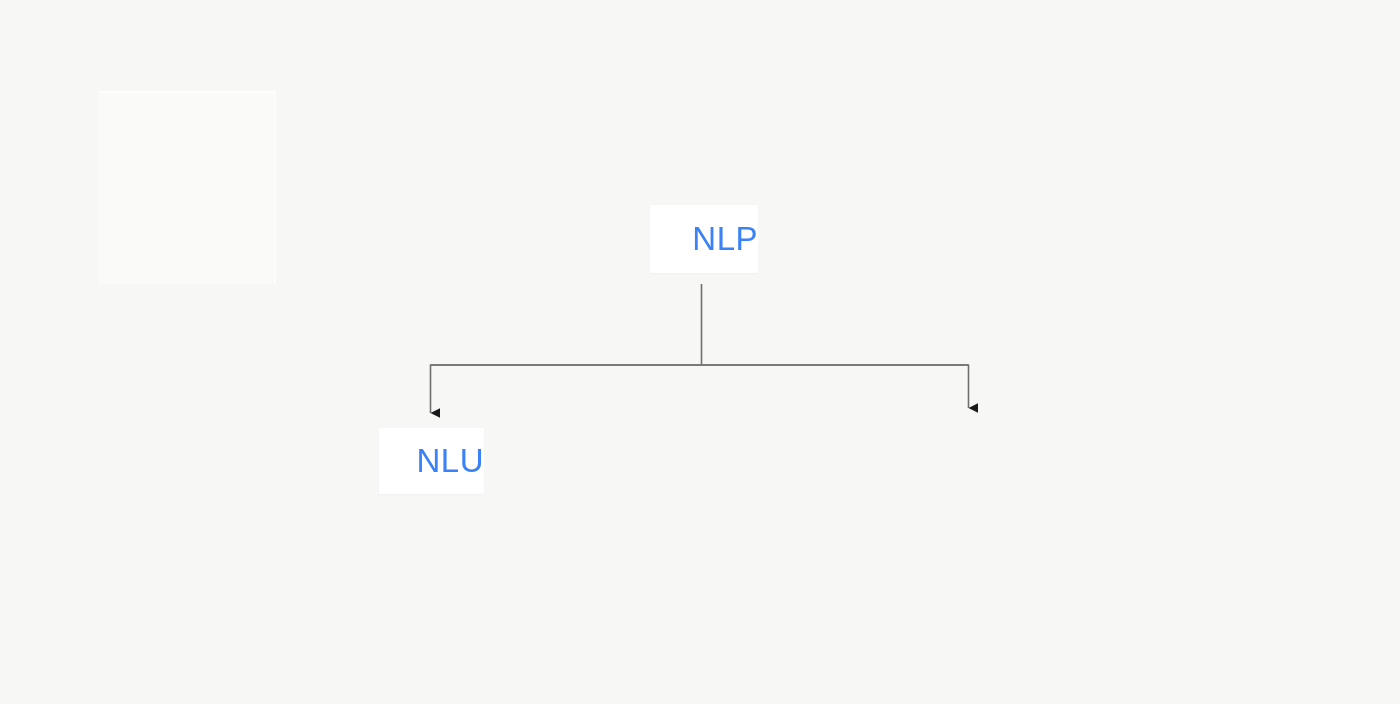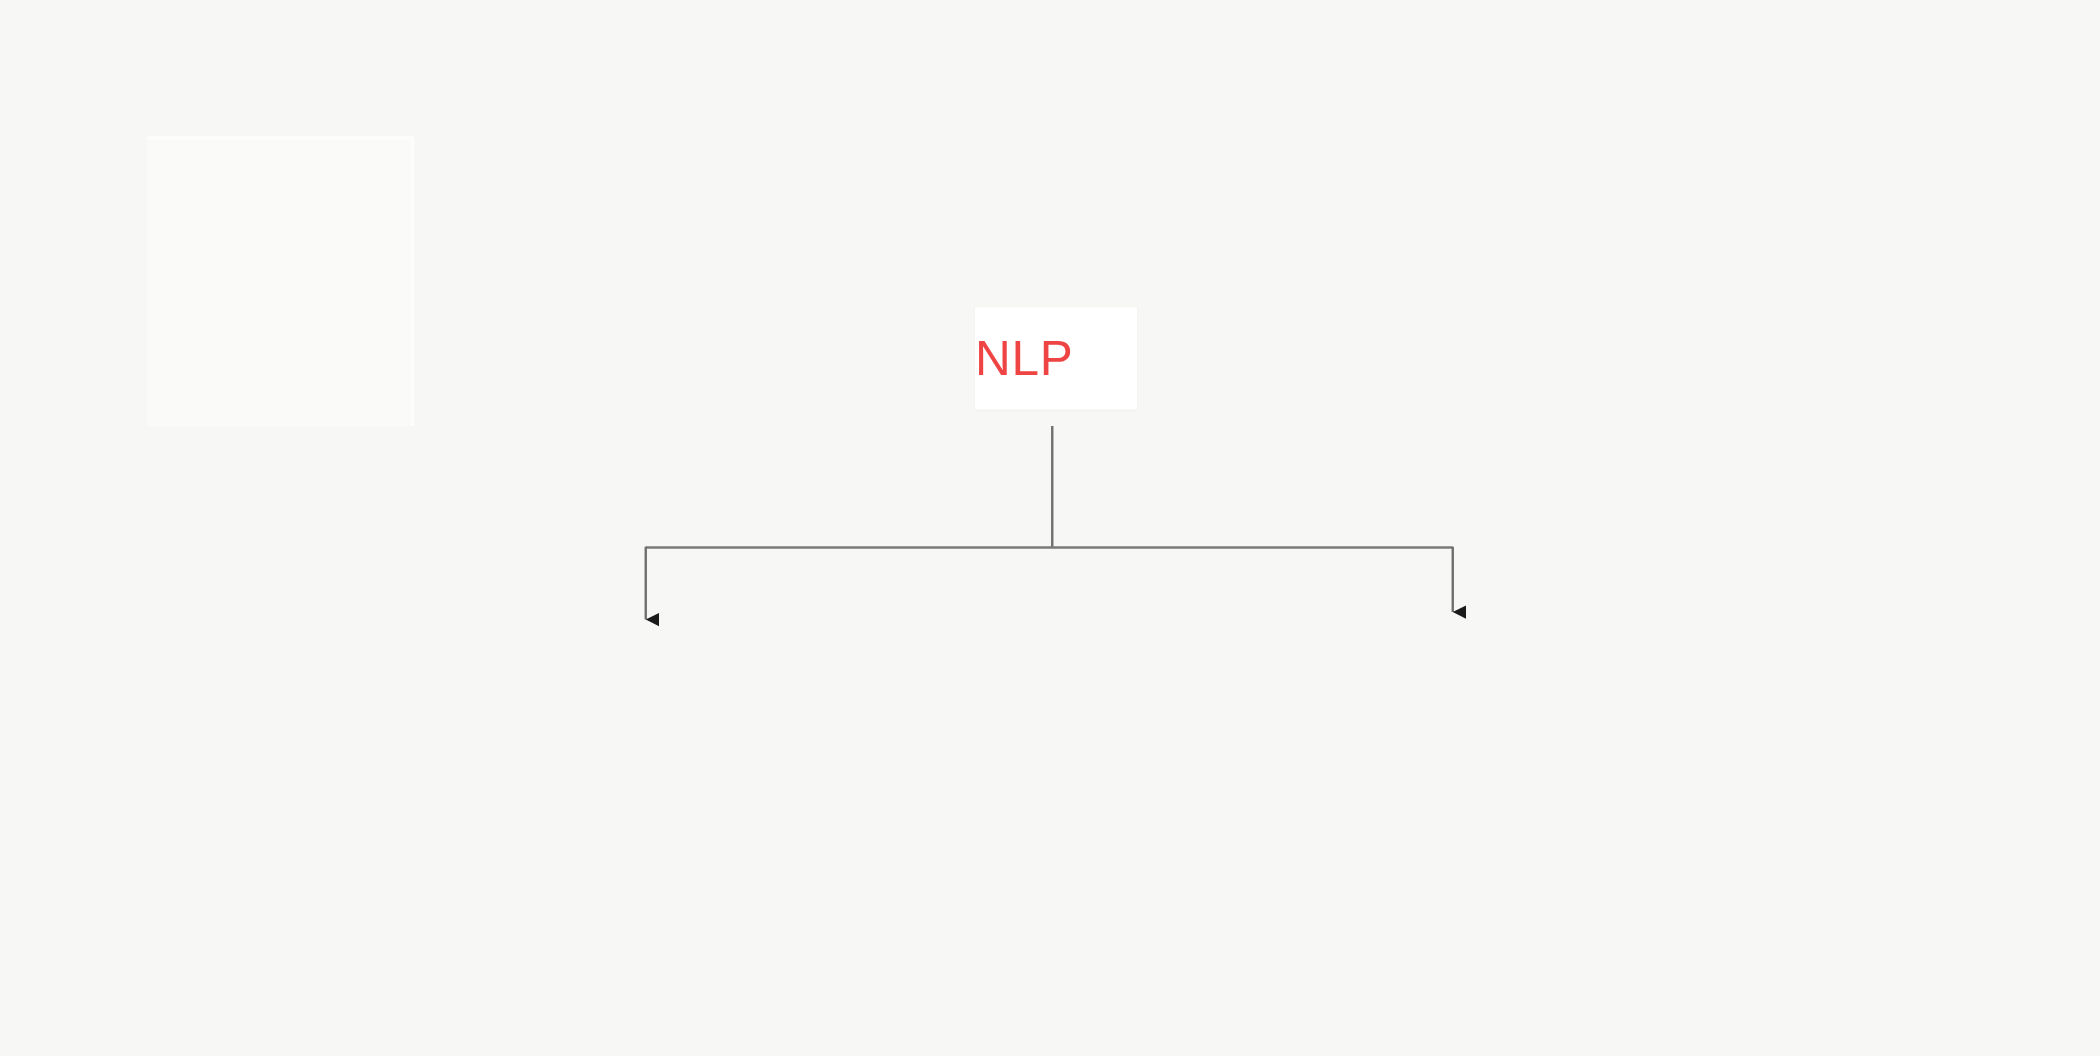--- a/index.html
+++ b/index.html
@@ -33,22 +33,22 @@
     width: 1400px;
     height: 704px;
     pointer-events: none;
   }
   .node {
     position: absolute;
     background: #ffffff;
     box-shadow: 0 1px 2px rgba(0,0,0,0.03);
     display: flex;
     align-items: center;
-    justify-content: flex-start;
-    color: #ef4444;
+    justify-content: flex-end;
+    color: #3b82f6;
     font-size: 33px;
     letter-spacing: 0.5px;
   }
   .node-nlp {
     left: 650px;
     top: 205px;
     width: 108px;
     height: 68px;
   }
   .node-nlu {
@@ -84,15 +84,18 @@
 
     <line x1="430.5" y1="364.5" x2="430.5" y2="413" stroke="#6f6f6f" stroke-width="1.6" marker-end="url(#arrowhead)"></line>
 
     <line x1="968.5" y1="364.5" x2="968.5" y2="408" stroke="#6f6f6f" stroke-width="1.6" marker-end="url(#arrowhead)"></line>
   </svg>
 
   <div class="node node-nlp">
     <span>NLP</span>
   </div>
 
+  <div class="node node-nlu">
+    <span>NLU</span>
+  </div>
 
 
 </div>
 
 </body></html>

